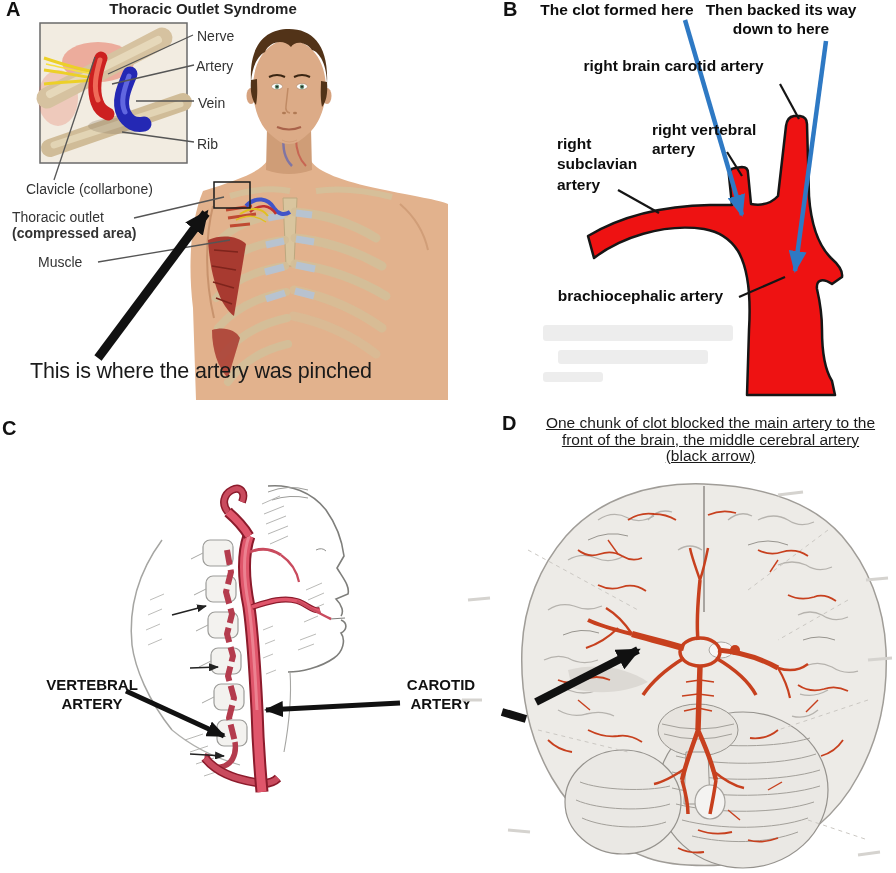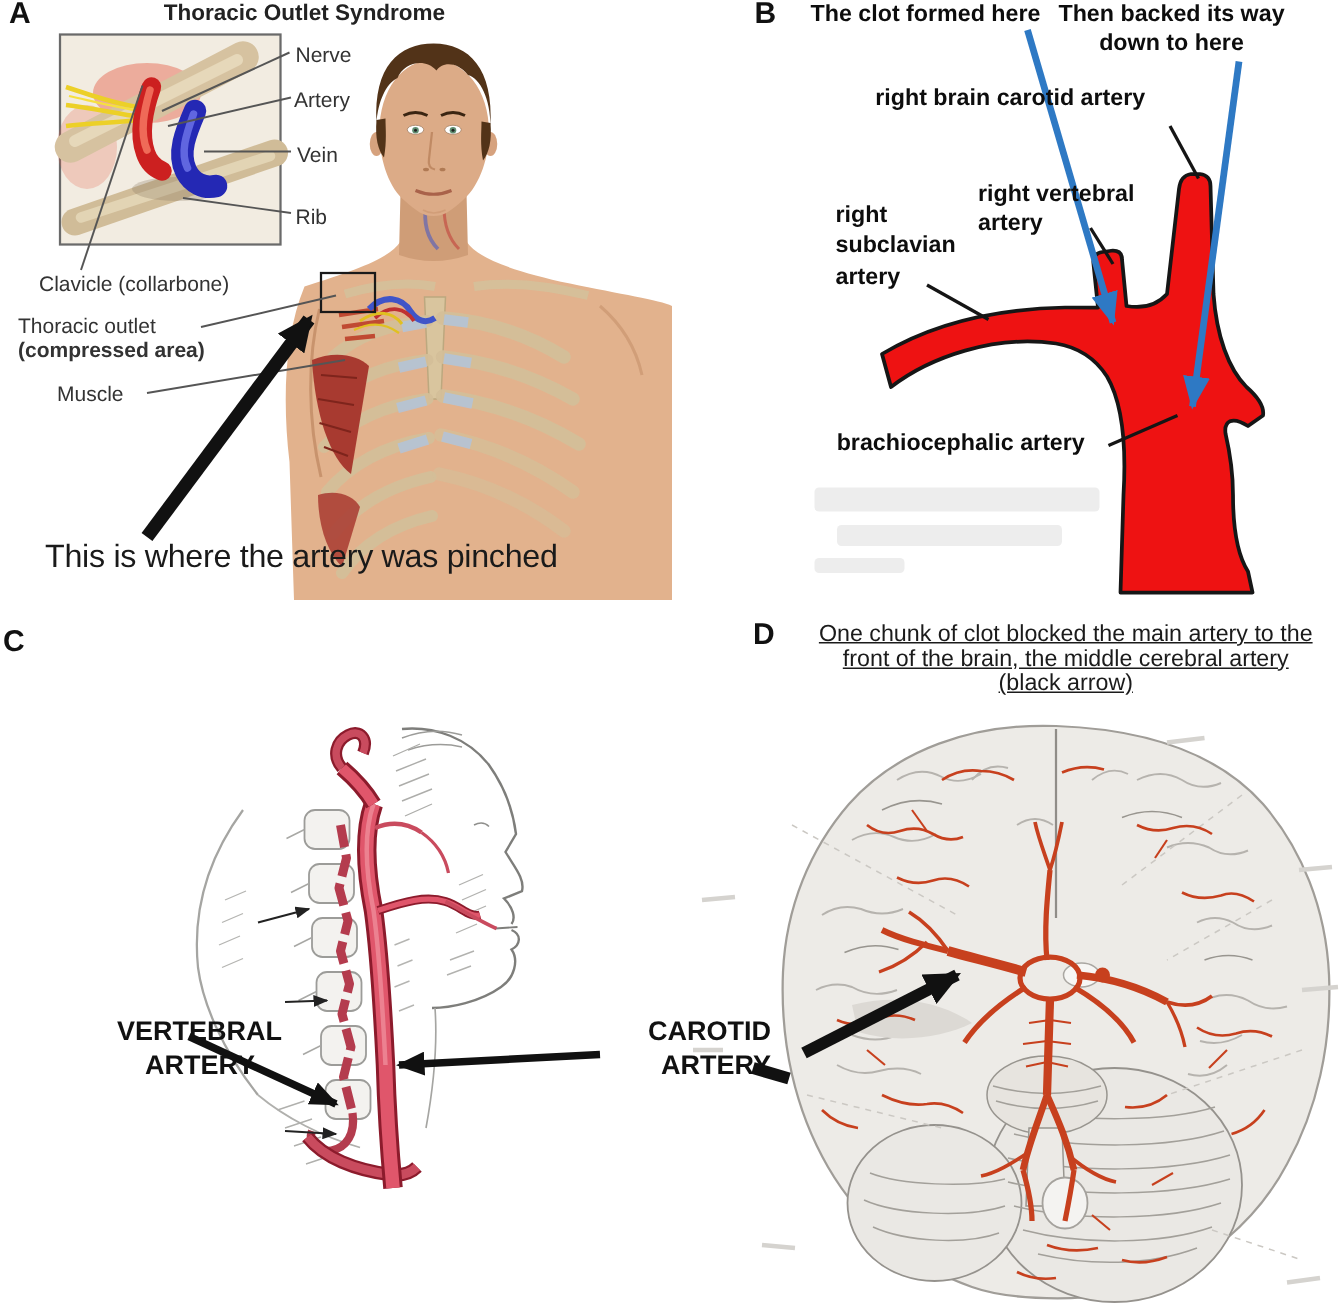--- a/index.html
+++ b/index.html
@@ -7,21 +7,21 @@
        font-family:"Liberation Sans",sans-serif;color:#222;}
   .panel{position:absolute;}
   .abs{position:absolute;}
   .letter{position:absolute;font-weight:bold;font-size:20px;color:#111;}
   .lbl{position:absolute;font-size:14px;color:#333;line-height:1.18;}
   .blbl{position:absolute;font-weight:bold;font-size:15.5px;color:#0d0d0d;line-height:1.2;}
   .center{text-align:center;}
   .cap-a{position:absolute;font-size:21.5px;color:#1a1a1a;letter-spacing:-0.2px;white-space:nowrap;}
   .cap-c{position:absolute;font-size:16px;line-height:22px;color:#1b1b1b;text-align:center;}
   .cap-d{position:absolute;font-size:15.5px;line-height:16.5px;color:#1b1b1b;text-align:center;text-decoration:underline;}
-  .boldlbl-c{position:absolute;font-weight:bold;font-size:18px;line-height:1.25;color:#111;text-align:right;margin-left:32px;}
+  .boldlbl-c{position:absolute;font-weight:bold;font-size:15px;line-height:1.25;color:#111;text-align:center;}
   svg{position:absolute;left:0;top:0;}
 </style>
 </head>
 <body>
 
 <div id="fig">
 
   <div class="panel" style="left:0;top:0;width:448px;height:400px;">
     <svg width="448" height="400" viewBox="0 0 448 400">
       <defs>

